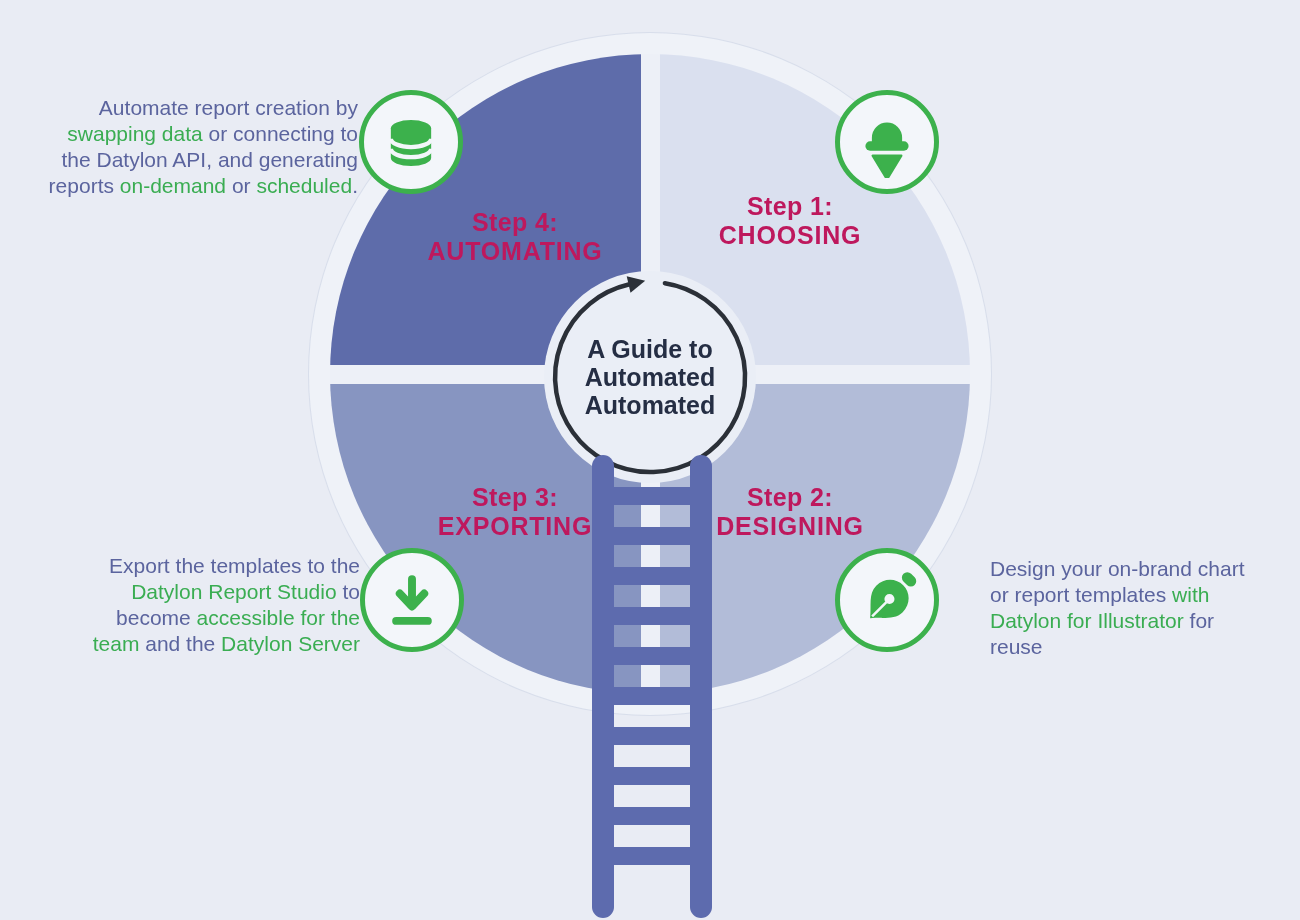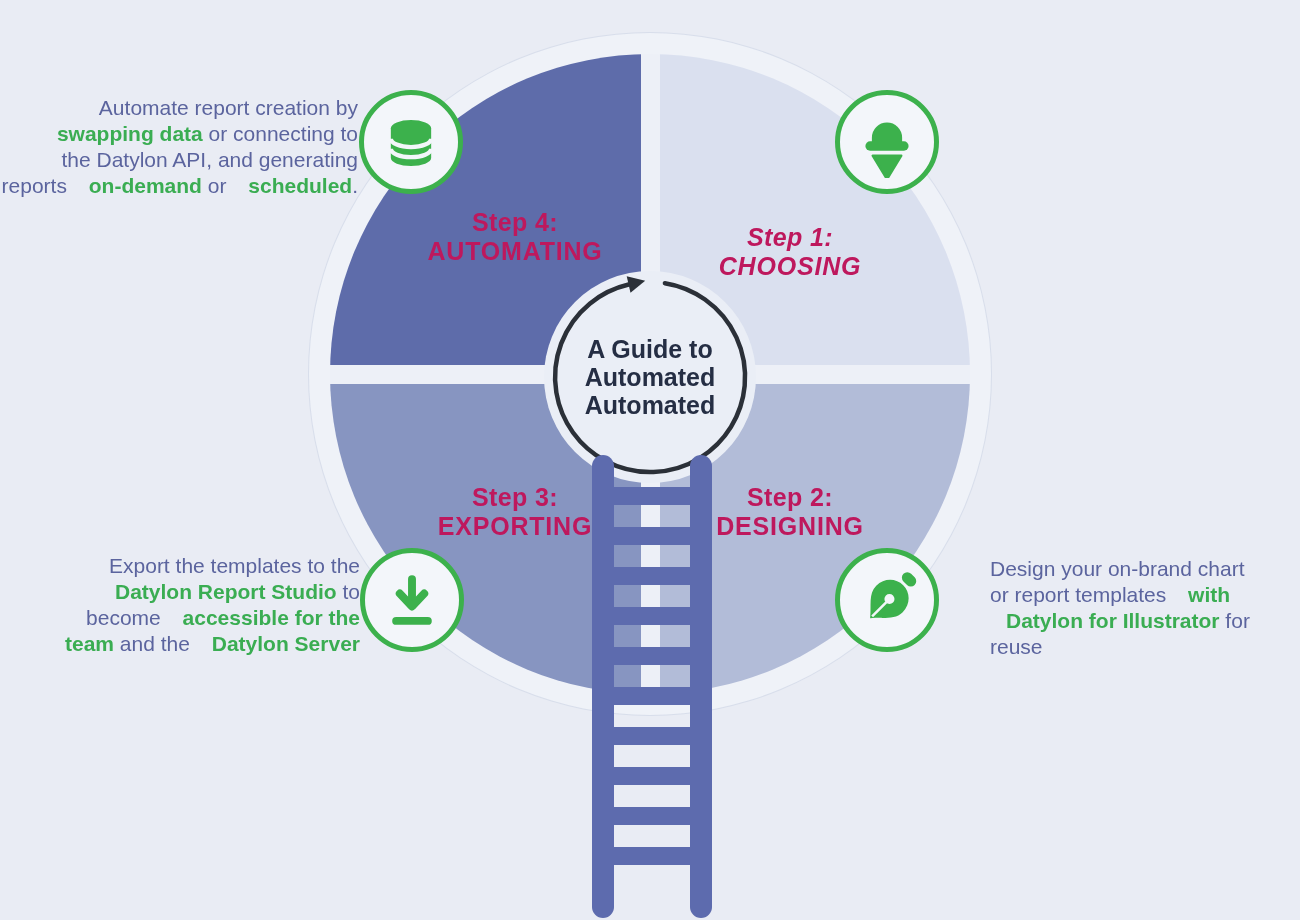--- a/index.html
+++ b/index.html
@@ -32,21 +32,21 @@
   .q-automating{background:var(--q-automating);}
   .q-choosing{background:var(--q-choosing);}
   .q-exporting{background:var(--q-exporting);}
   .q-designing{background:var(--q-designing);}
 
   
   .step-label{position:absolute;width:320px;text-align:center;color:#be185d;font-weight:700;
     font-size:25px;letter-spacing:.4px;z-index:3;}
   .step-label .name{letter-spacing:.8px;}
   .pos-automating{left:355px;top:208px;}
-  .pos-choosing{left:630px;top:223px;font-style:italic;}
+  .pos-choosing{left:630px;top:192px;}
   .pos-exporting{left:355px;top:483px;}
   .pos-designing{left:630px;top:483px;}
 
   
   .emblem-circle{position:absolute;left:544px;top:271px;width:212px;height:212px;border-radius:50%;
     background:#eaeef6;z-index:4;}
   .emblem-svg{position:absolute;left:535px;top:262px;z-index:4;}
   .emblem-title{position:absolute;left:550px;top:335px;width:200px;text-align:center;z-index:4;
     font-family:Liberation Sans, sans-serif;font-weight:700;font-size:25px;line-height:28px;color:var(--navy);}
 
@@ -60,21 +60,21 @@
   .badge{position:absolute;width:104px;height:104px;border-radius:50%;border:5px solid var(--green);
     background:var(--badge-bg);display:flex;align-items:center;justify-content:center;z-index:6;color:var(--green);}
   .badge-automating{left:359px;top:90px;}
   .badge-choosing{left:835px;top:90px;}
   .badge-exporting{left:360px;top:548px;}
   .badge-designing{left:835px;top:548px;}
 
   
   .note{position:absolute;font-size:21px;line-height:26px;color:var(--text-blue);z-index:6;}
   .note.right{text-align:right;}
-  .seg-g{color:var(--text-green);font-weight:700;margin-left:16px;}
+  .seg-g{color:var(--text-green);font-weight:400;}
   .note-automating{top:95px;right:942px;width:360px;}
   .note-choosing{top:95px;left:990px;width:310px;}
   .note-exporting{top:553px;right:940px;width:330px;}
   .note-designing{top:556px;left:990px;width:300px;}
 </style>
 </head>
 <body>
 
 <div class="stage">
 

